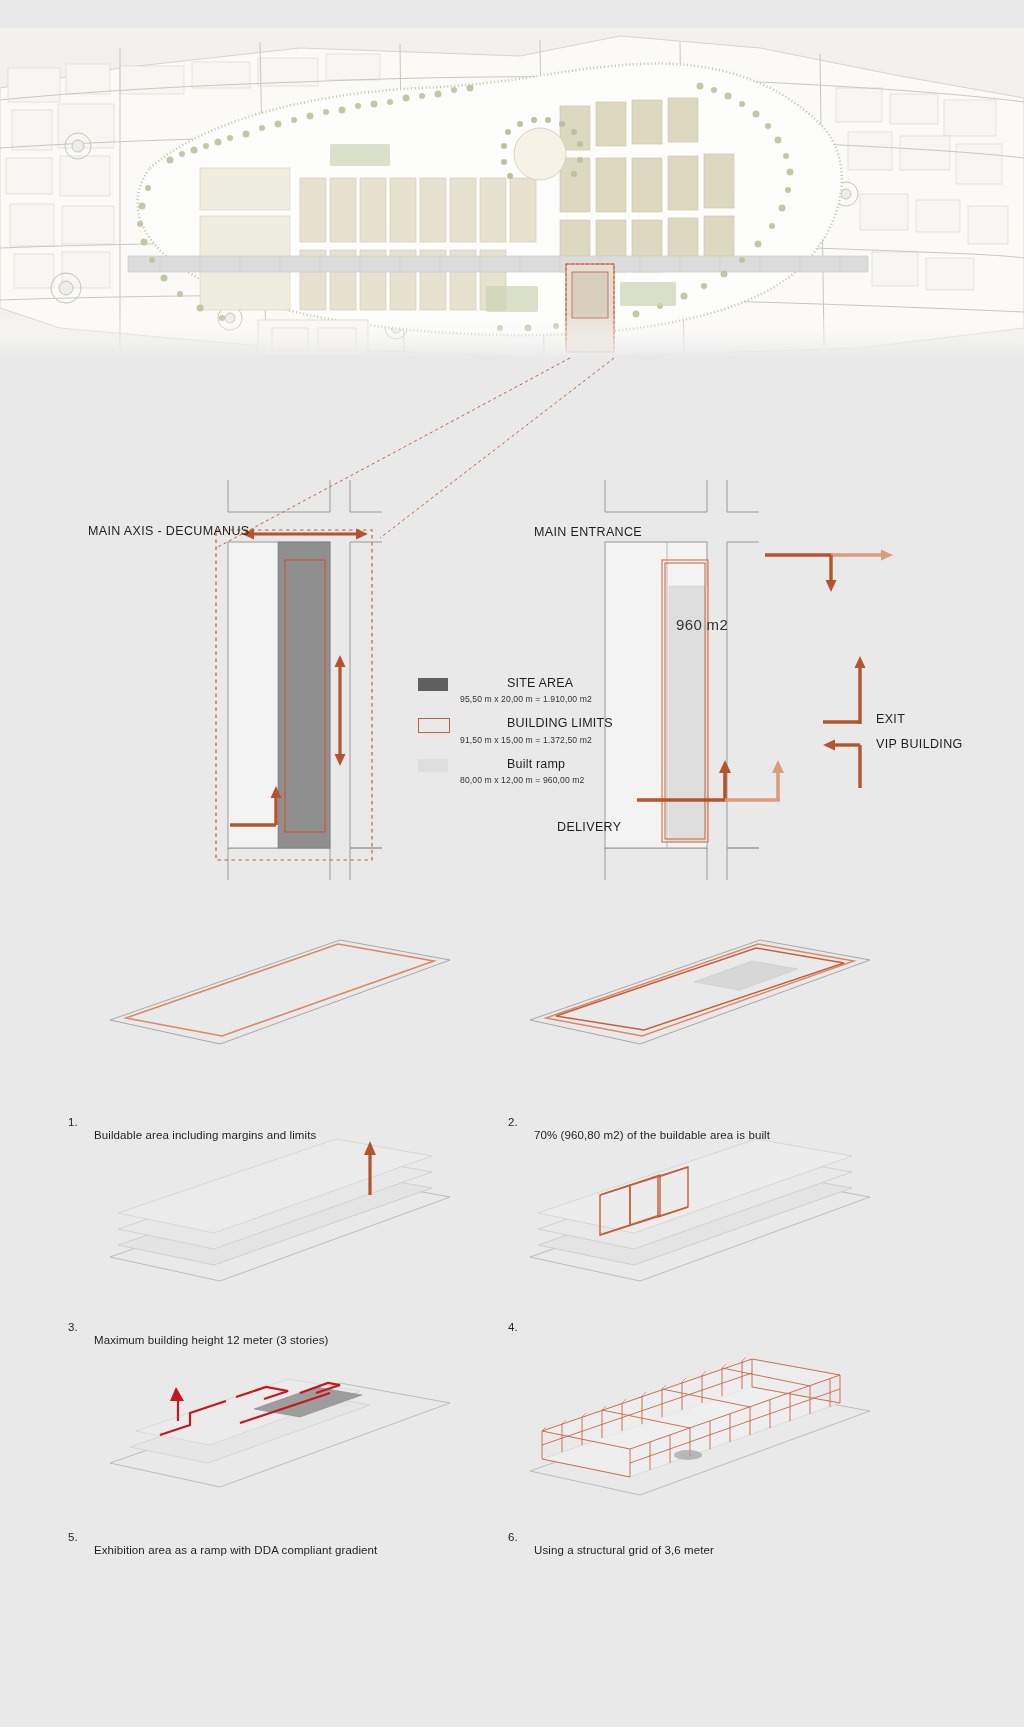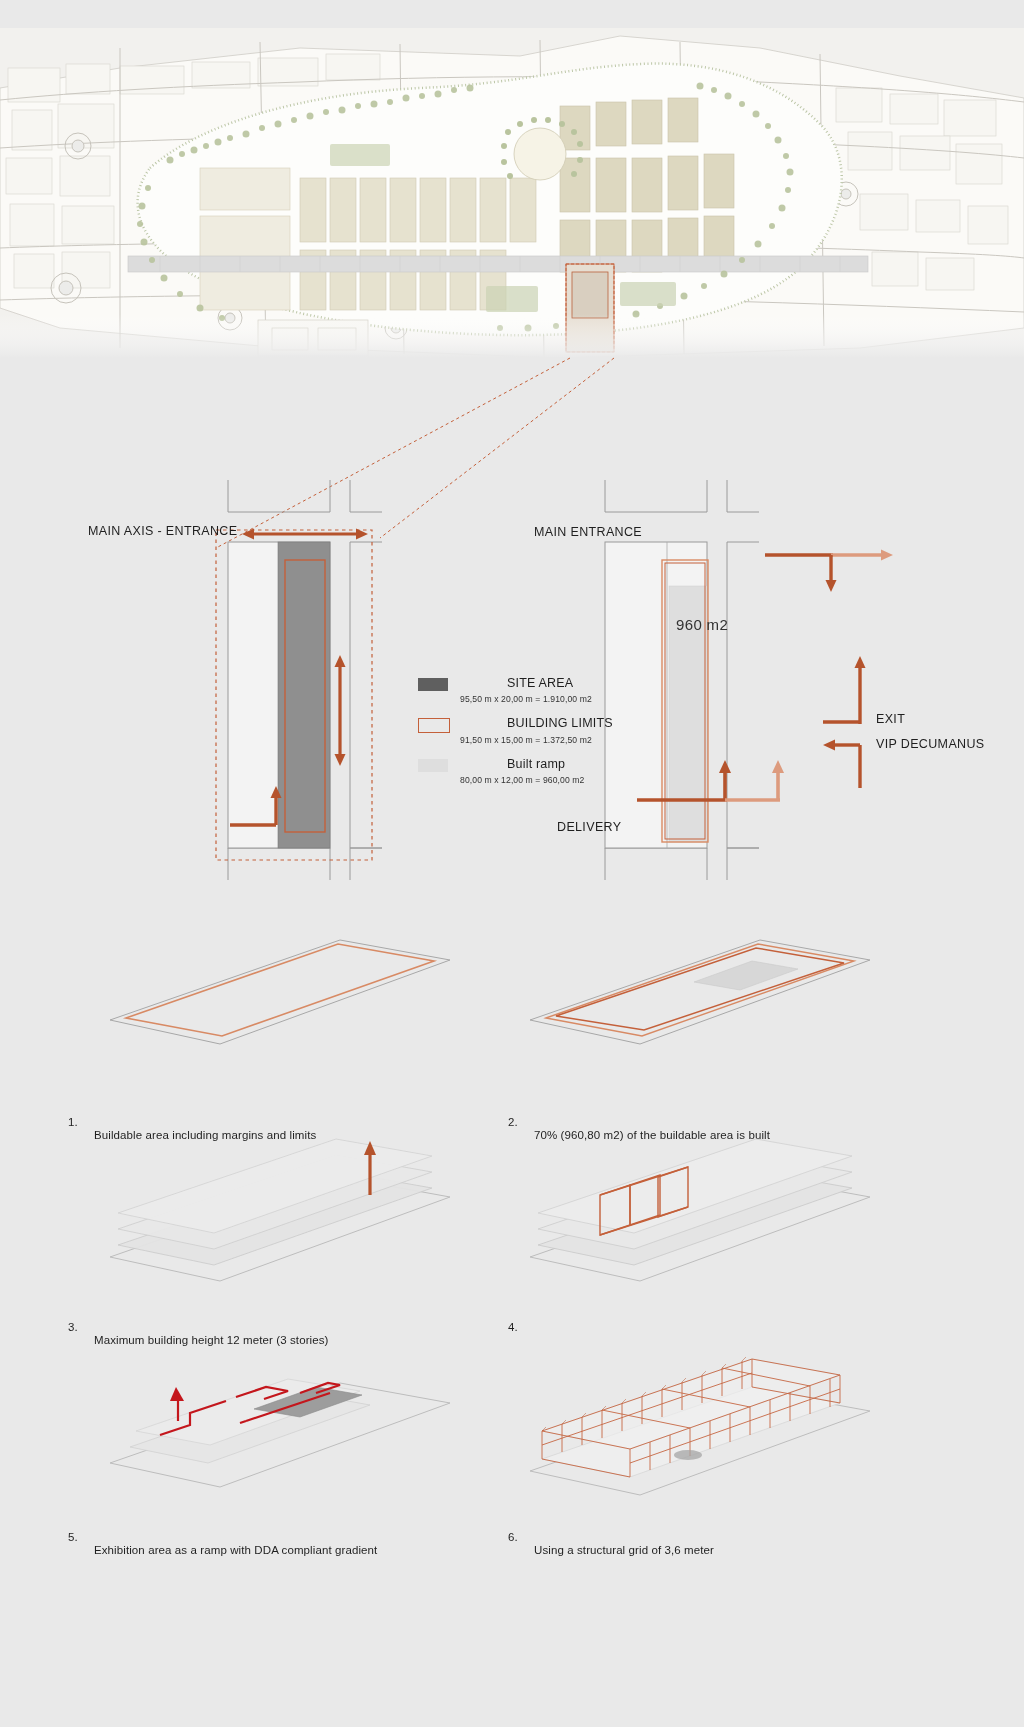--- a/index.html
+++ b/index.html
@@ -328,21 +328,21 @@
         <polygon points="340,296 334.5,284 345.5,284" fill="#b5532c"></polygon>
       </g>
 
       <g fill="none" stroke="#b5532c" stroke-width="3.4">
         <path d="M276,355 L276,325"></path>
         <path d="M276,355 L230,355"></path>
       </g>
       <polygon points="276,316 270.5,328 281.5,328" fill="#b5532c"></polygon>
     </svg>
 
-    <span class="label" style="left:88px;top:54px;">MAIN AXIS - ENTRANCE</span>
+    <span class="label" style="left:88px;top:54px;">MAIN AXIS - DECUMANUS</span>
 
     <svg width="420" height="420" viewBox="0 0 420 420" style="position:absolute;left:575px;top:0;">
 
       <g stroke="#9a9a9a" stroke-width="1" fill="none">
         <path d="M30,10 L30,42 L132,42 L132,10"></path>
         <path d="M152,10 L152,42 L184,42"></path>
         <path d="M30,410 L30,378 L132,378 L132,410"></path>
         <path d="M152,410 L152,378 L184,378"></path>
       </g>
 
@@ -380,21 +380,21 @@
         <line x1="150" y1="330" x2="150" y2="300" stroke="#b5532c" stroke-width="3.6"></line>
         <polygon points="150,290 144,303 156,303" fill="#b5532c"></polygon>
         <line x1="150" y1="330" x2="205" y2="330" stroke="#dd9b7e" stroke-width="3.6"></line>
         <line x1="203" y1="330" x2="203" y2="300" stroke="#dd9b7e" stroke-width="3.6"></line>
         <polygon points="203,290 197,303 209,303" fill="#dd9b7e"></polygon>
       </g>
     </svg>
 
     <span class="label" style="left:534px;top:55px;">MAIN ENTRANCE</span>
     <span class="label" style="left:876px;top:242px;">EXIT</span>
-    <span class="label" style="left:876px;top:267px;">VIP DECUMANUS</span>
+    <span class="label" style="left:876px;top:267px;">VIP BUILDING</span>
     <span class="label" style="left:557px;top:350px;">DELIVERY</span>
     <span class="label label-sm" style="left:676px;top:146px;">960 m2</span>
   </div>
 
   <div class="legend">
     <div class="leg-row">
       <span class="leg-swatch sw-site"></span>
       <div class="leg-title">SITE AREA</div>
       <div class="leg-sub">95,50 m x 20,00 m = 1.910,00 m2</div>
     </div>

